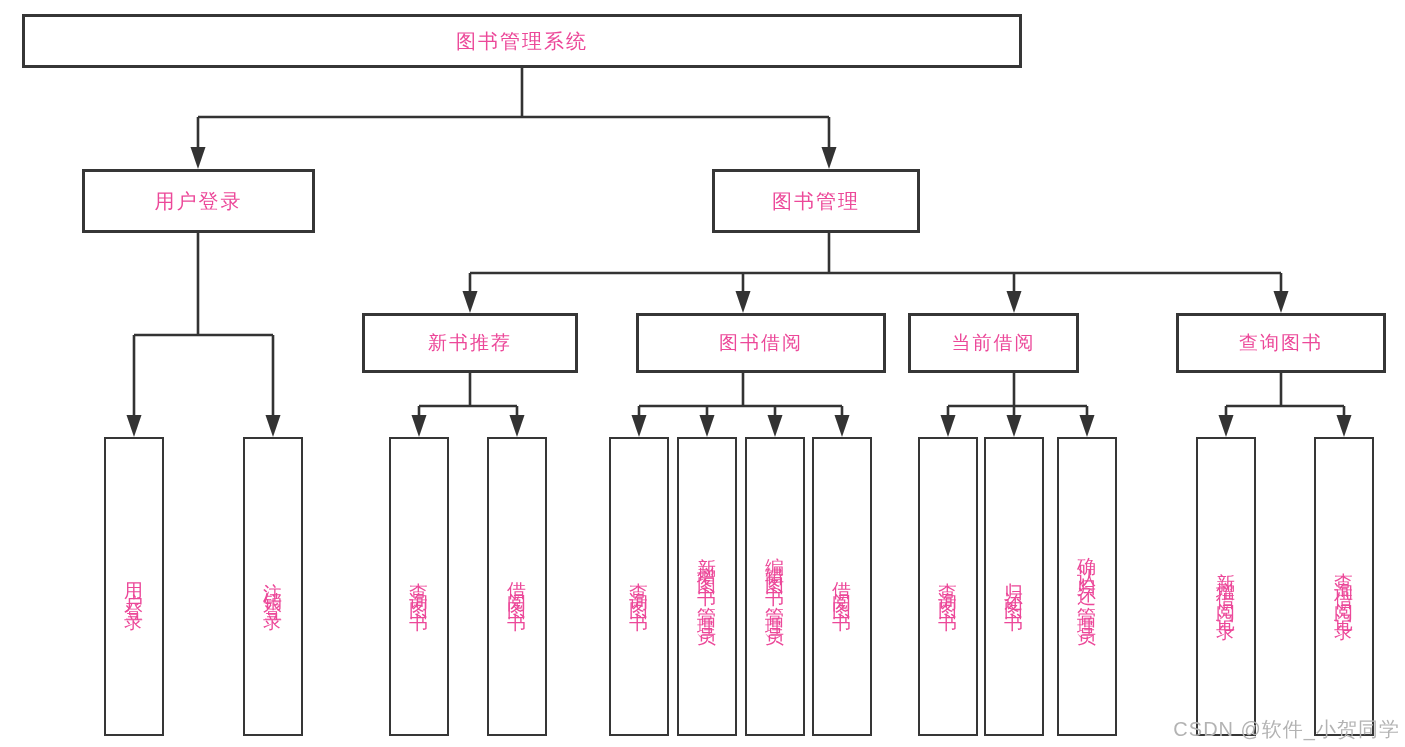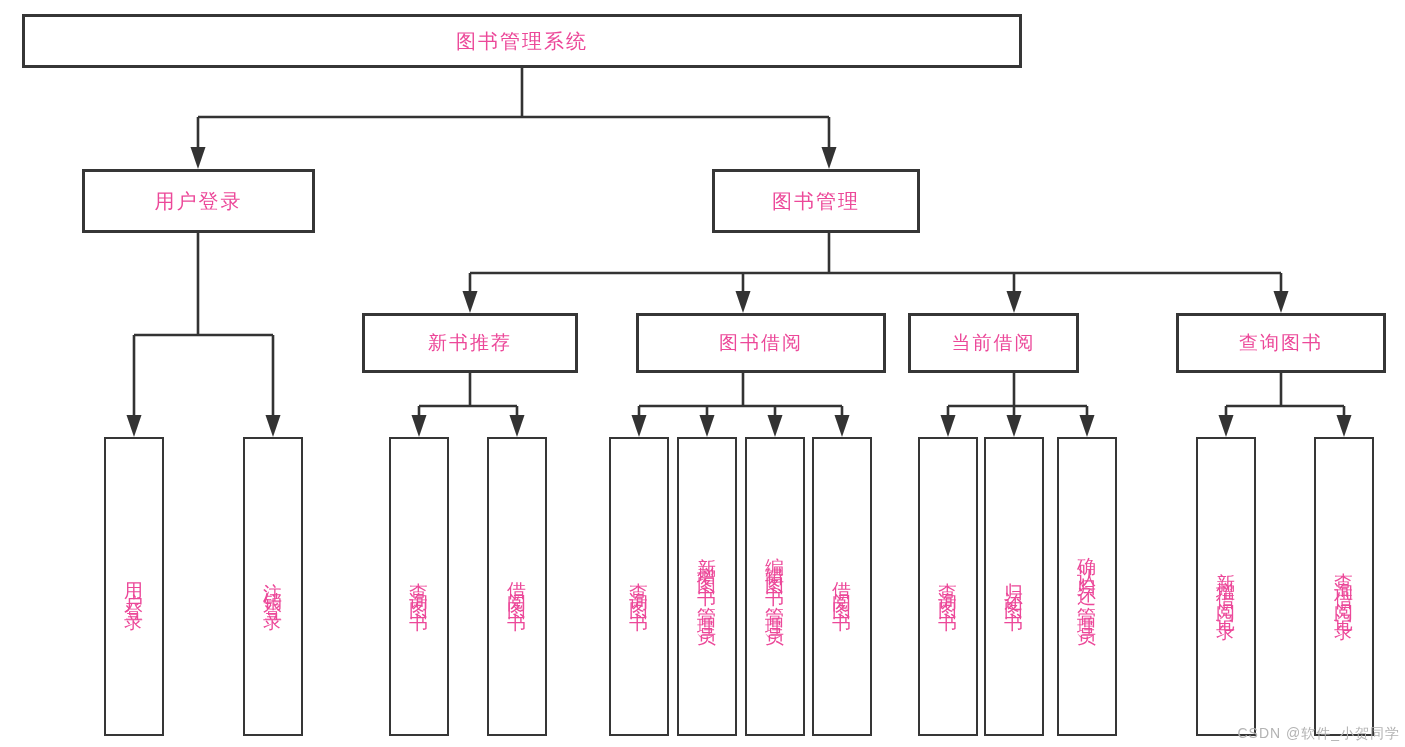--- a/index.html
+++ b/index.html
@@ -66,21 +66,21 @@
   .p8  { left: 812px; }
   .p9  { left: 918px; }
   .p10 { left: 984px; }
   .p11 { left: 1057px; }
   .p12 { left: 1196px; }
   .p13 { left: 1314px; }
   .watermark {
     position: absolute;
     right: 5px;
     bottom: 4px;
-    font-size: 14px;
+    font-size: 20px;
     color: #b3b3b3;
     z-index: 3;
     letter-spacing: 1px;
     white-space: nowrap;
   }
   .connectors path { stroke: #333333; stroke-width: 2.6; fill: none; }
   .connectors polygon { fill: #333333; stroke: none; }
 </style>
 </head>
 <body>

